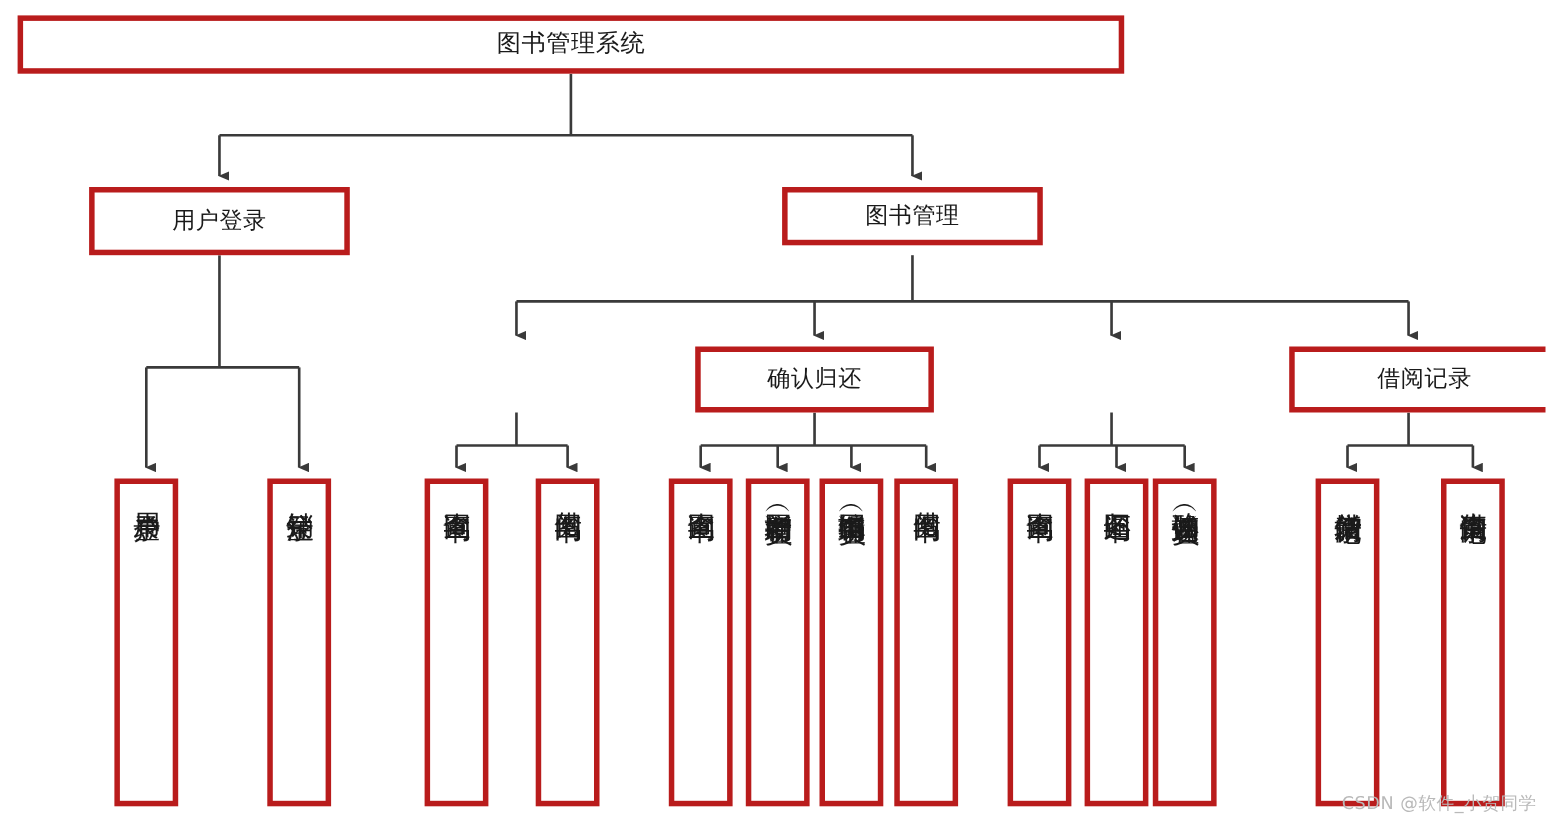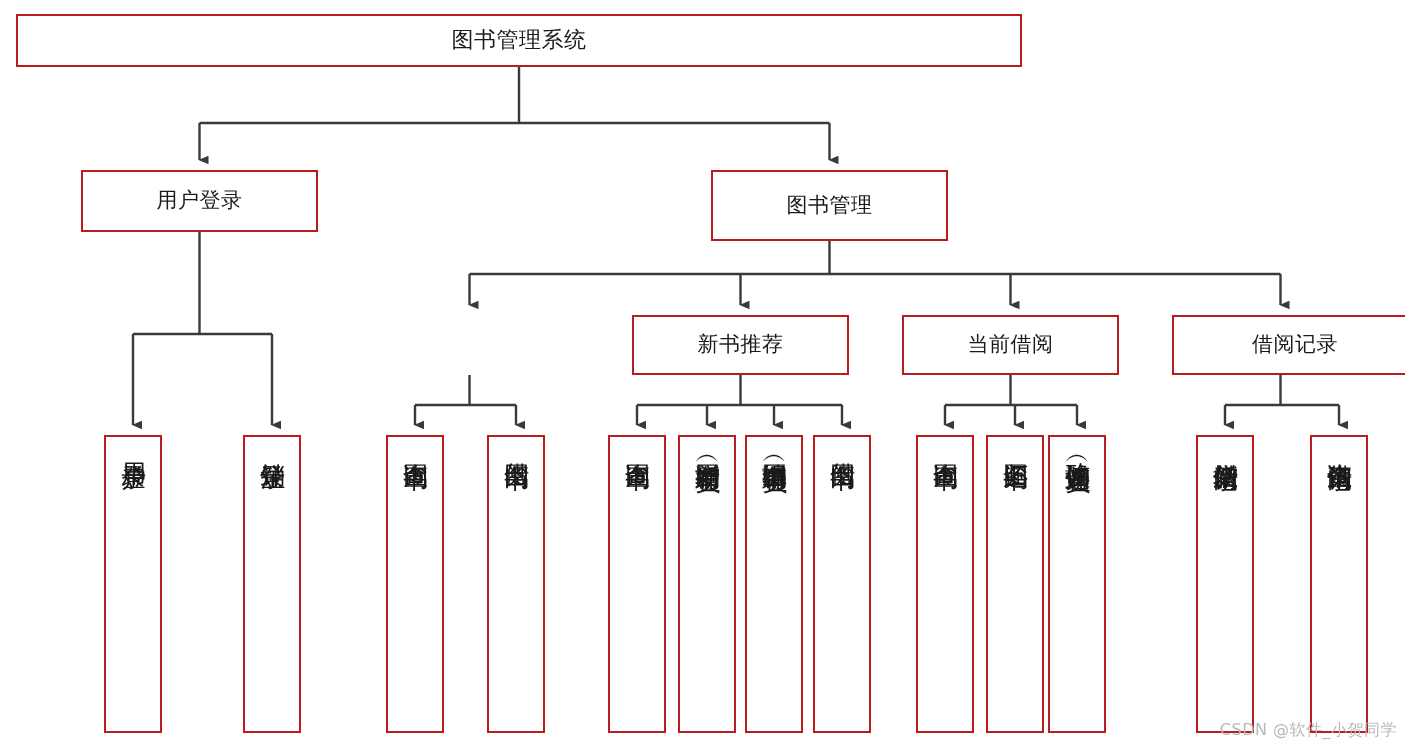--- a/index.html
+++ b/index.html
@@ -24,21 +24,21 @@
     left: 0;
     top: 0;
     width: 1405px;
     height: 747px;
     pointer-events: none;
   }
   .node {
     position: absolute;
     box-sizing: border-box;
     background: #ffffff;
-    border: 2px solid #b91c1c;
+    border: 5px solid #b91c1c;
     display: flex;
     align-items: center;
     justify-content: center;
     color: #1a1a1a;
   }
   .node-label {
     display: block;
     text-align: center;
     line-height: 1.12;
     letter-spacing: 0.5px;
@@ -120,32 +120,29 @@
   </svg>
 
   <div class="node root horizontal" style="left:16px;top:14px;width:1006px;height:53px;">
     <span class="node-label">图书管理系统</span>
   </div>
 
   <div class="node horizontal" style="left:81px;top:170px;width:237px;height:62px;">
     <span class="node-label">用户登录</span>
   </div>
 
-  <div class="node horizontal" style="left:711px;top:170px;width:237px;height:71px;">
+  <div class="node horizontal" style="left:711px;top:170px;width:237px;height:53px;">
     <span class="node-label">图书管理</span>
   </div>
 
 
   <div class="node horizontal" style="left:632px;top:315px;width:217px;height:60px;">
-    <span class="node-label">新书推荐</span>
-  </div>
-
-  <div class="node horizontal" style="left:902px;top:315px;width:217px;height:60px;">
-    <span class="node-label">当前借阅</span>
-  </div>
+    <span class="node-label">确认归还</span>
+  </div>
+
 
   <div class="node horizontal" style="left:1172px;top:315px;width:246px;height:60px;">
     <span class="node-label">借阅记录</span>
   </div>
 
   <div class="node vertical" style="left:104px;top:435px;width:58px;height:298px;">
     <span class="node-label">用户登录</span>
   </div>
 
   <div class="node vertical" style="left:243px;top:435px;width:58px;height:298px;">

